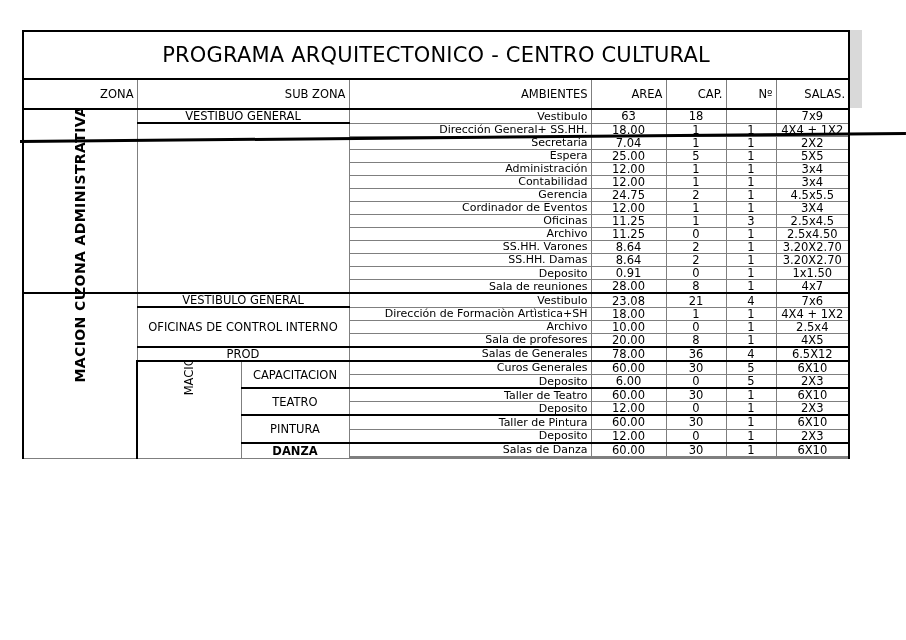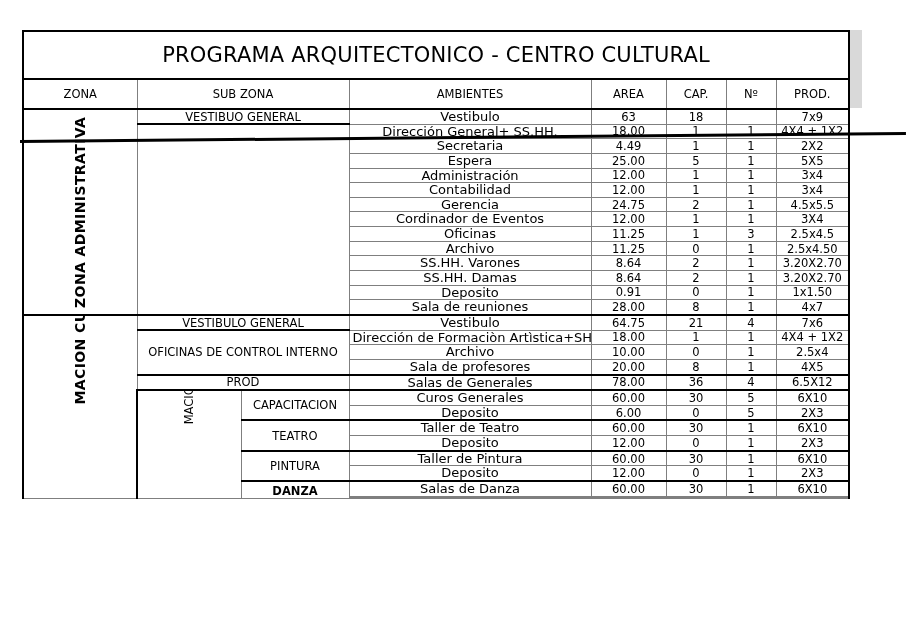--- a/index.html
+++ b/index.html
@@ -63,29 +63,29 @@
     border-top:2px solid #000 !important;
     border-left:2px solid #000 !important;
     border-right:2px solid #000 !important;
     border-bottom:2px solid #000 !important;
     padding-right:8px;
   }
   
   td.colhead{
     background:#d9d9d9;
     height:28px;
-    text-align:center;
+    text-align:right;
     font-weight:bold;
     font-size:11.5px;
     border-top:2px solid #000 !important;
     border-bottom:2px solid #000 !important;
   }
 
   
-  td.amb{text-align:center;padding-left:3px;font-size:13px;}
+  td.amb{text-align:right;padding-left:3px;font-size:11px;}
   td.num{text-align:center;font-size:11.5px;}
   td.sub{text-align:center;font-size:11.5px;}
 
   
   td.zone{
     padding:0;
     position:relative;
     text-align:center;
     border-left:2px solid #000 !important;
   }
@@ -148,21 +148,21 @@
         <td class="title-cell" colspan="8">PROGRAMA ARQUITECTONICO - CENTRO CULTURAL</td>
       </tr>
 
       <tr>
         <td class="colhead bl-thick" colspan="1">ZONA</td>
         <td class="colhead" colspan="2">SUB ZONA</td>
         <td class="colhead">AMBIENTES</td>
         <td class="colhead">AREA</td>
         <td class="colhead">CAP.</td>
         <td class="colhead">Nº</td>
-        <td class="colhead br-thick">PROD.</td>
+        <td class="colhead br-thick">SALAS.</td>
       </tr>
 
       <tr class="rowh">
         <td class="zone bl-thick" rowspan="14">
           <span class="vwrap">
               <span class="vtext">ZONA ADMINISTRATIVA</span>
             </span>
         </td>
         <td class="sub bt-thick bb-thick" colspan="2">VESTIBUO GENERAL</td>
         <td class="amb bt-thick">Vestibulo</td>
@@ -175,21 +175,21 @@
       <tr class="rowh">
         <td class="sub" colspan="2" rowspan="13"></td>
         <td class="amb">Dirección General+ SS.HH.</td>
         <td class="num">18.00</td>
         <td class="num">1</td>
         <td class="num">1</td>
         <td class="num br-thick">4X4 + 1X2</td>
       </tr>
       <tr class="rowh">
         <td class="amb">Secretaria</td>
-        <td class="num">4.49</td>
+        <td class="num">7.04</td>
         <td class="num">1</td>
         <td class="num">1</td>
         <td class="num br-thick">2X2</td>
       </tr>
       <tr class="rowh">
         <td class="amb">Espera</td>
         <td class="num">25.00</td>
         <td class="num">5</td>
         <td class="num">1</td>
         <td class="num br-thick">5X5</td>
@@ -266,21 +266,21 @@
       </tr>
 
       <tr class="rowh">
         <td class="zone bl-thick bt-thick" rowspan="14">
           <span class="vwrap clipped">
               <span class="vtext">MACION CULTURAL</span>
             </span>
         </td>
         <td class="sub bt-thick bb-thick" colspan="2">VESTIBULO GENERAL</td>
         <td class="amb bt-thick">Vestibulo</td>
-        <td class="num bt-thick">64.75</td>
+        <td class="num bt-thick">23.08</td>
         <td class="num bt-thick">21</td>
         <td class="num bt-thick">4</td>
         <td class="num bt-thick br-thick">7x6</td>
       </tr>
 
       <tr class="rowh">
         <td class="sub bb-thick" colspan="2" rowspan="3">OFICINAS DE CONTROL INTERNO</td>
         <td class="amb">Dirección de Formaciòn Artìstica+SH</td>
         <td class="num">18.00</td>
         <td class="num">1</td>

